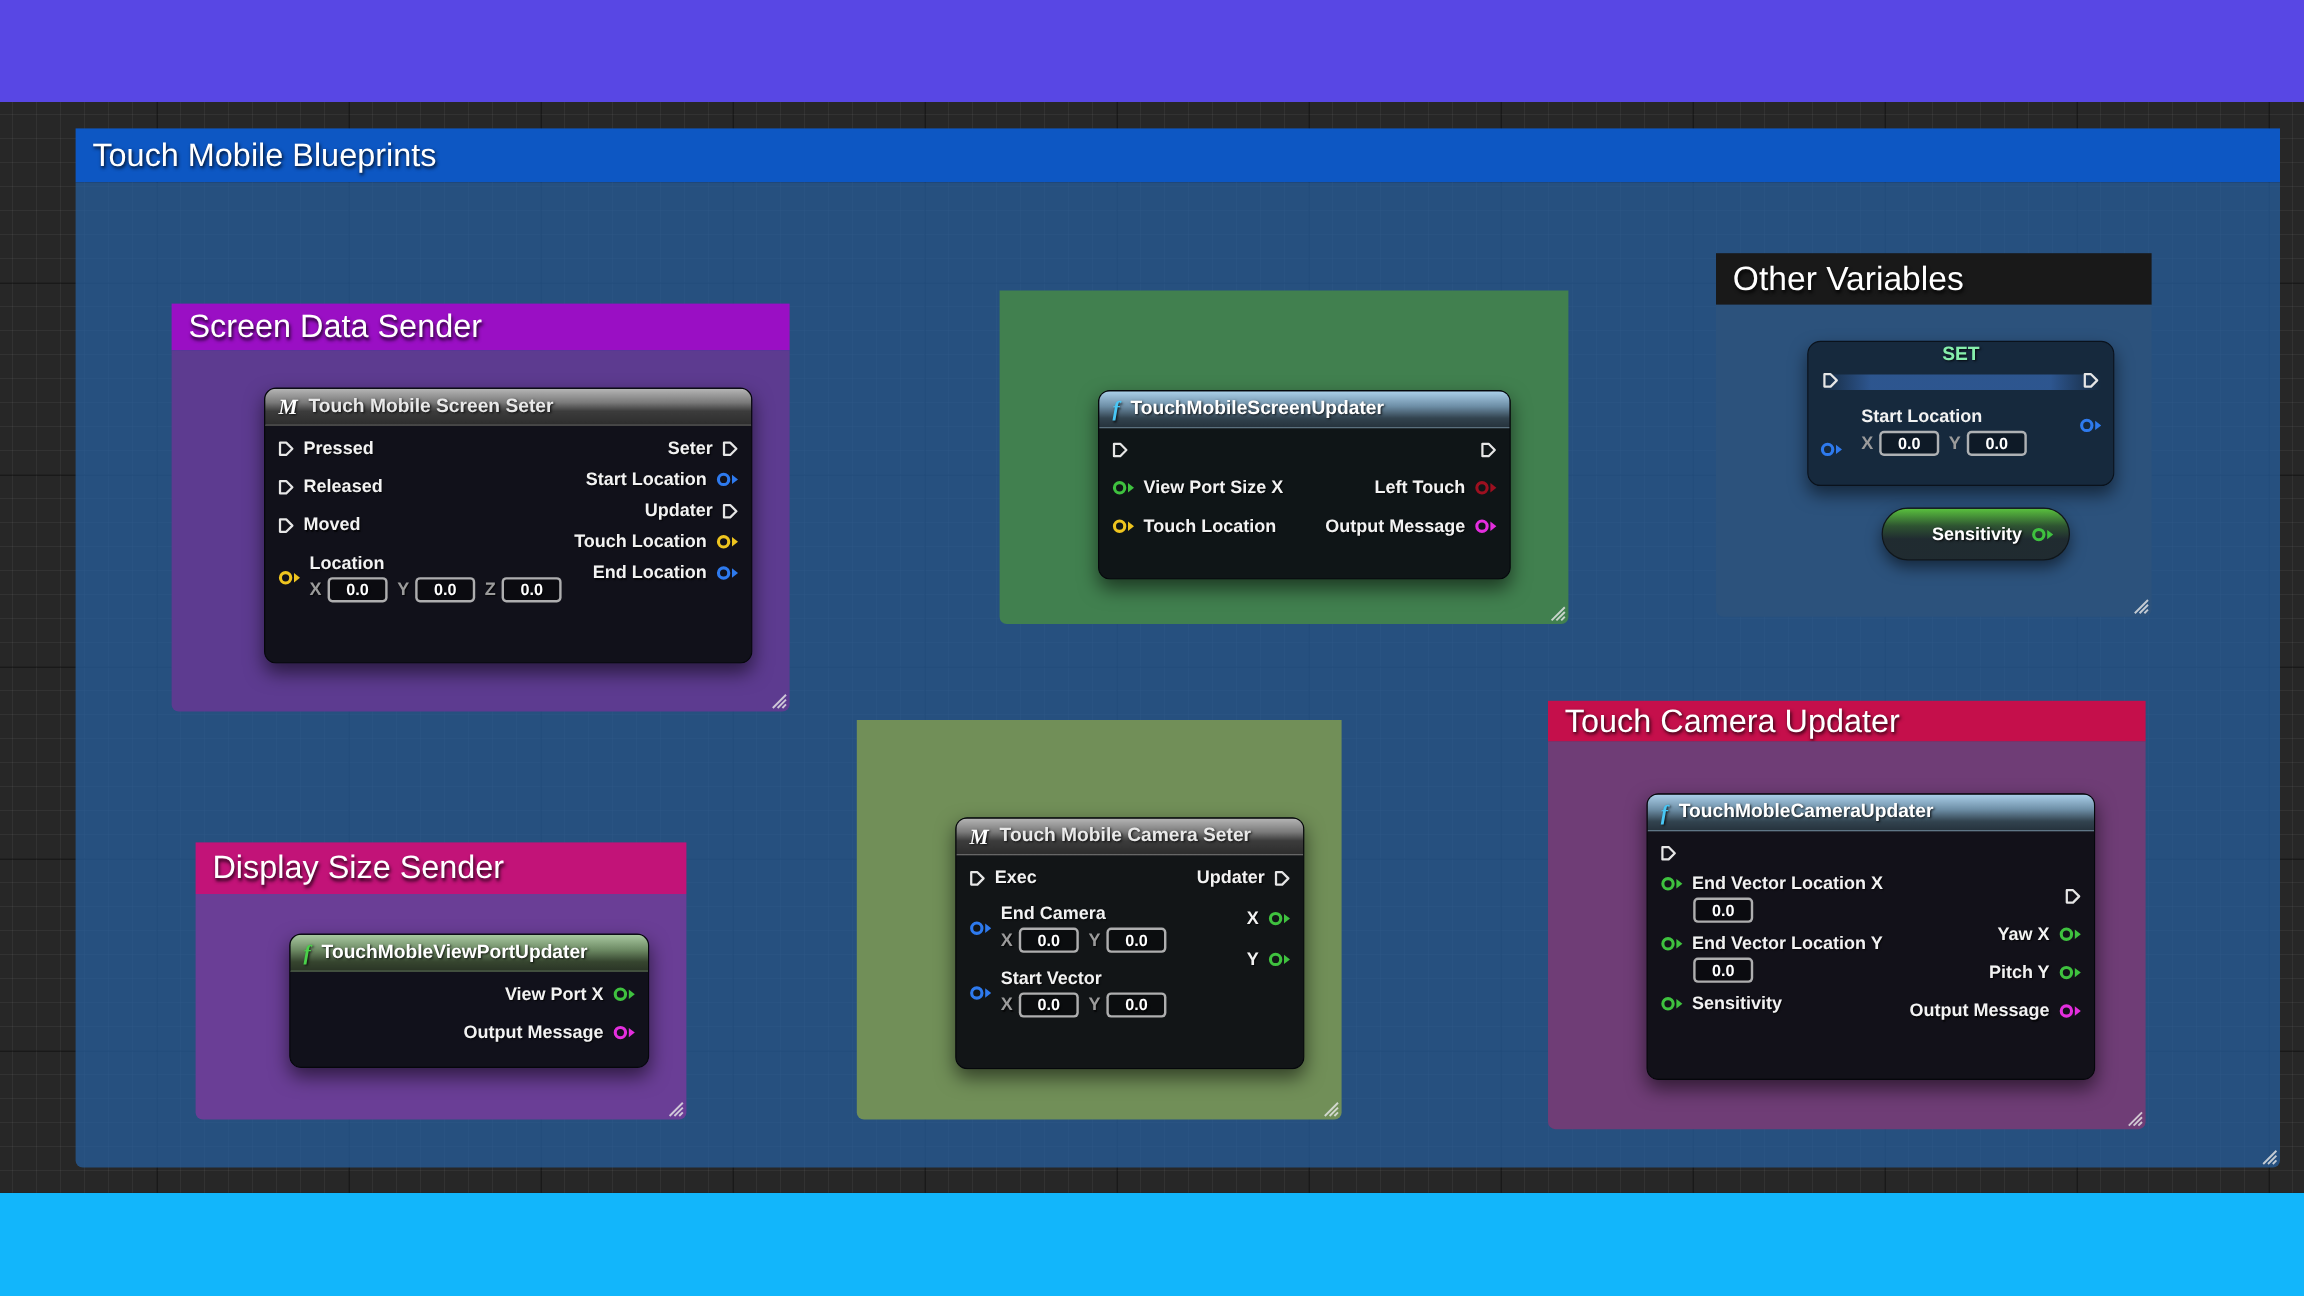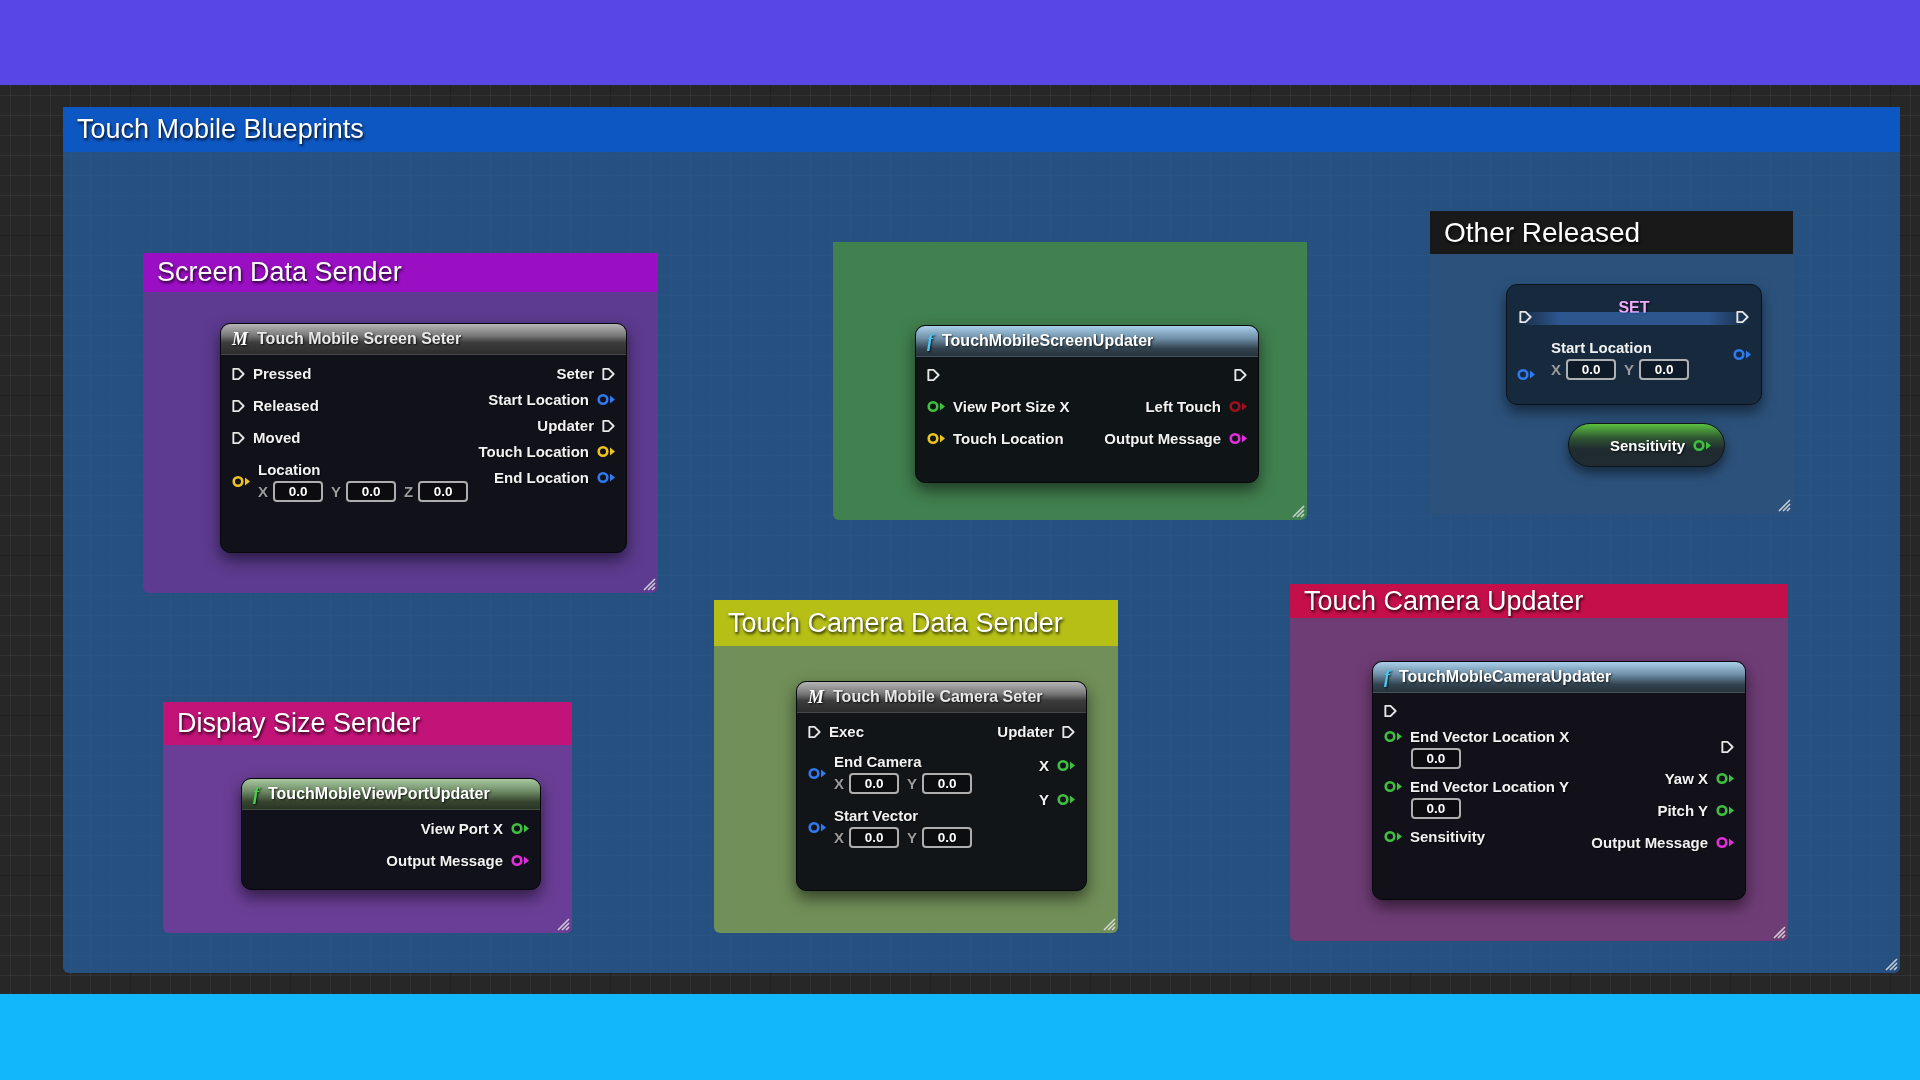--- a/index.html
+++ b/index.html
@@ -100,21 +100,21 @@
   .n-screen-seter{left:220px;top:238px;width:405px;height:228px;}
   .n-screen-updater{left:915px;top:240px;width:342px;height:156px;}
   .n-viewport-updater{left:241px;top:693px;width:298px;height:110px;}
   .n-camera-seter{left:796px;top:596px;width:289px;height:208px;}
   .n-camera-updater{left:1372px;top:576px;width:372px;height:237px;}
 
   
   .set-node{position:absolute;left:1506px;top:199px;width:254px;height:119px;
         background:rgba(22,40,58,0.96);border:1px solid #0a121c;border-radius:11px;
         box-shadow:0 7px 14px rgba(0,0,0,0.5);}
-  .set-title{position:absolute;left:0;right:0;top:14px;text-align:center;color:#f0abfc;
+  .set-title{position:absolute;left:0;right:0;top:2px;text-align:center;color:#86efac;
         font-size:16px;font-weight:bold;text-shadow:1px 1px 2px rgba(0,0,0,.8);}
   .set-stripe{position:absolute;left:10px;right:10px;top:27px;height:13px;
         background:linear-gradient(90deg,rgba(64,122,210,0) 0%,rgba(64,122,210,0.55) 18%,rgba(64,122,210,0.55) 82%,rgba(64,122,210,0) 100%);
         border-radius:3px;}
   .set-exec-in{position:absolute;left:11px;top:24px;}
   .set-exec-out{position:absolute;right:11px;top:24px;}
   .set-pin-in{position:absolute;left:9px;top:82px;}
   .set-pin-out{position:absolute;right:9px;top:62px;}
   .set-var{position:absolute;left:44px;top:54px;}
   .get-pill{position:absolute;left:1568px;top:338px;width:157px;height:44px;border-radius:22px;
@@ -158,44 +158,41 @@
     <div class="comment c-limition">
       <div class="comment-body gridded">
         <svg class="resize-handle" width="17" height="17">
           <path d="M5 16 L16 5 M9 16 L16 9 M13 16 L16 13" stroke="#e8e8e8" stroke-width="1.6" opacity="0.9"></path>
         </svg>
       </div>
     </div>
 
     <div class="comment c-other">
       <div class="comment-header">
-        <span>Other Released</span>
+        <span>Other Variables</span>
       </div>
       <div class="comment-body gridded">
         <svg class="resize-handle" width="17" height="17">
           <path d="M5 16 L16 5 M9 16 L16 9 M13 16 L16 13" stroke="#e8e8e8" stroke-width="1.6" opacity="0.9"></path>
         </svg>
       </div>
     </div>
 
     <div class="comment c-display">
       <div class="comment-header">
         <span>Display Size Sender</span>
       </div>
       <div class="comment-body gridded">
         <svg class="resize-handle" width="17" height="17">
           <path d="M5 16 L16 5 M9 16 L16 9 M13 16 L16 13" stroke="#e8e8e8" stroke-width="1.6" opacity="0.9"></path>
         </svg>
       </div>
     </div>
 
     <div class="comment c-camera-data">
-      <div class="comment-header">
-        <span>Touch Camera Data Sender</span>
-      </div>
       <div class="comment-body gridded">
         <svg class="resize-handle" width="17" height="17">
           <path d="M5 16 L16 5 M9 16 L16 9 M13 16 L16 13" stroke="#e8e8e8" stroke-width="1.6" opacity="0.9"></path>
         </svg>
       </div>
     </div>
 
     <div class="comment c-camera-upd">
       <div class="comment-header">
         <span>Touch Camera Updater</span>

